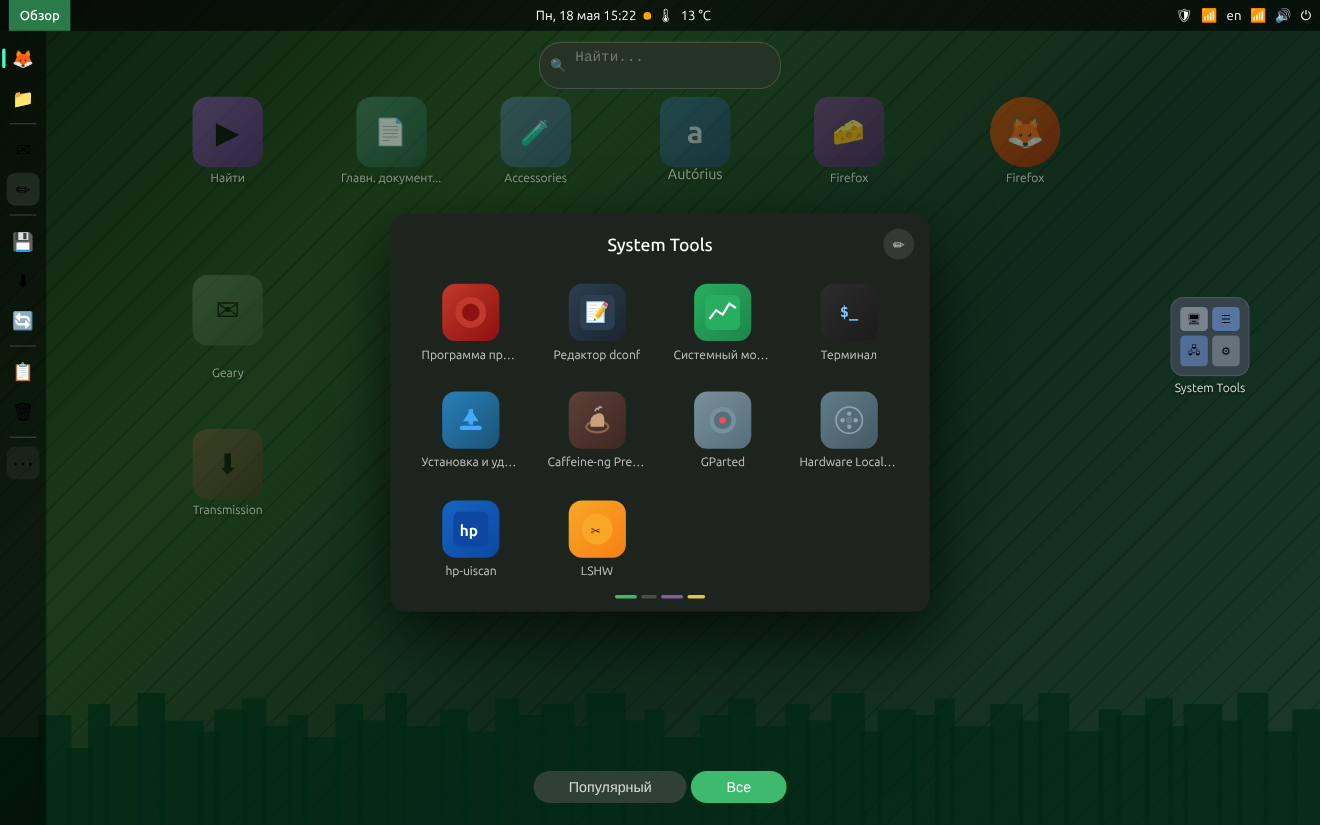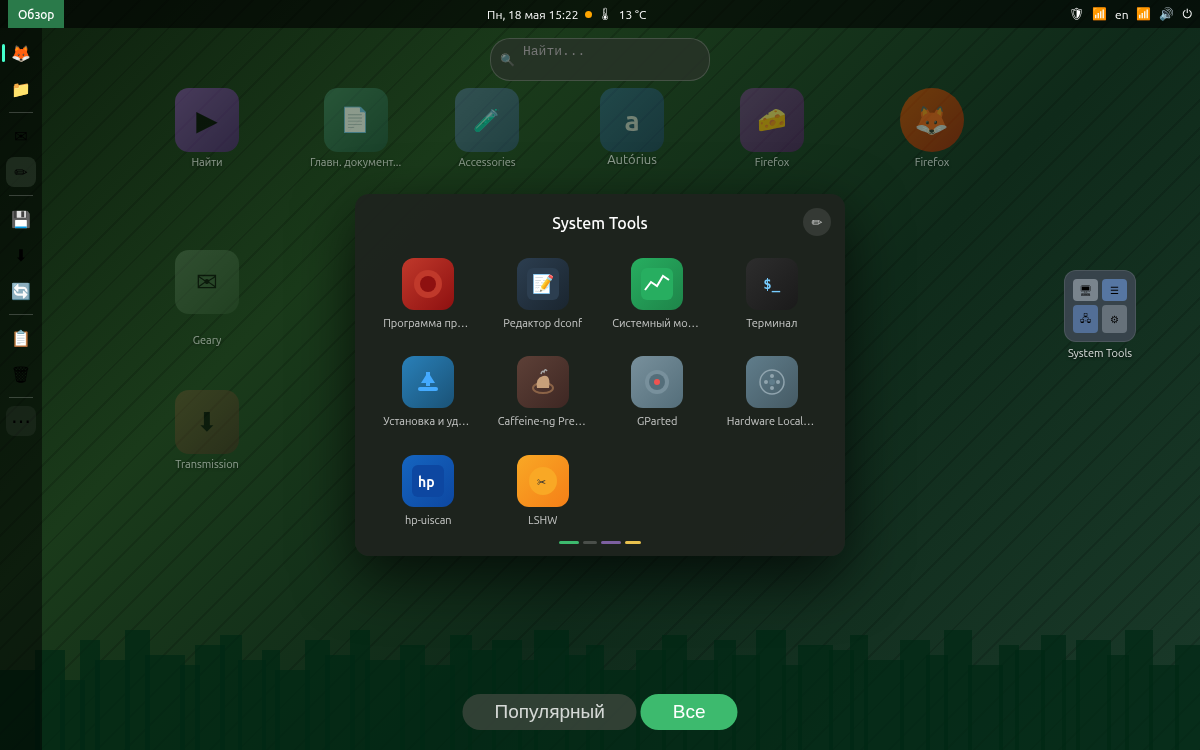--- a/index.html
+++ b/index.html
@@ -159,21 +159,21 @@
       bottom: 20px;
       left: 50%;
       transform: translateX(-50%);
       display: flex;
       gap: 4px;
       z-index: 50;
     }
     .bottom-tab {
       padding: 7px 32px;
       border-radius: 20px;
-      font-size: 19px;
+      font-size: 13px;
       cursor: pointer;
       border: none;
       font-weight: 500;
     }
     .bottom-tab.inactive {
       background: rgba(60,70,60,0.8);
       color: rgba(255,255,255,0.8);
     }
     .bottom-tab.active {
       background: #3dba6e;

